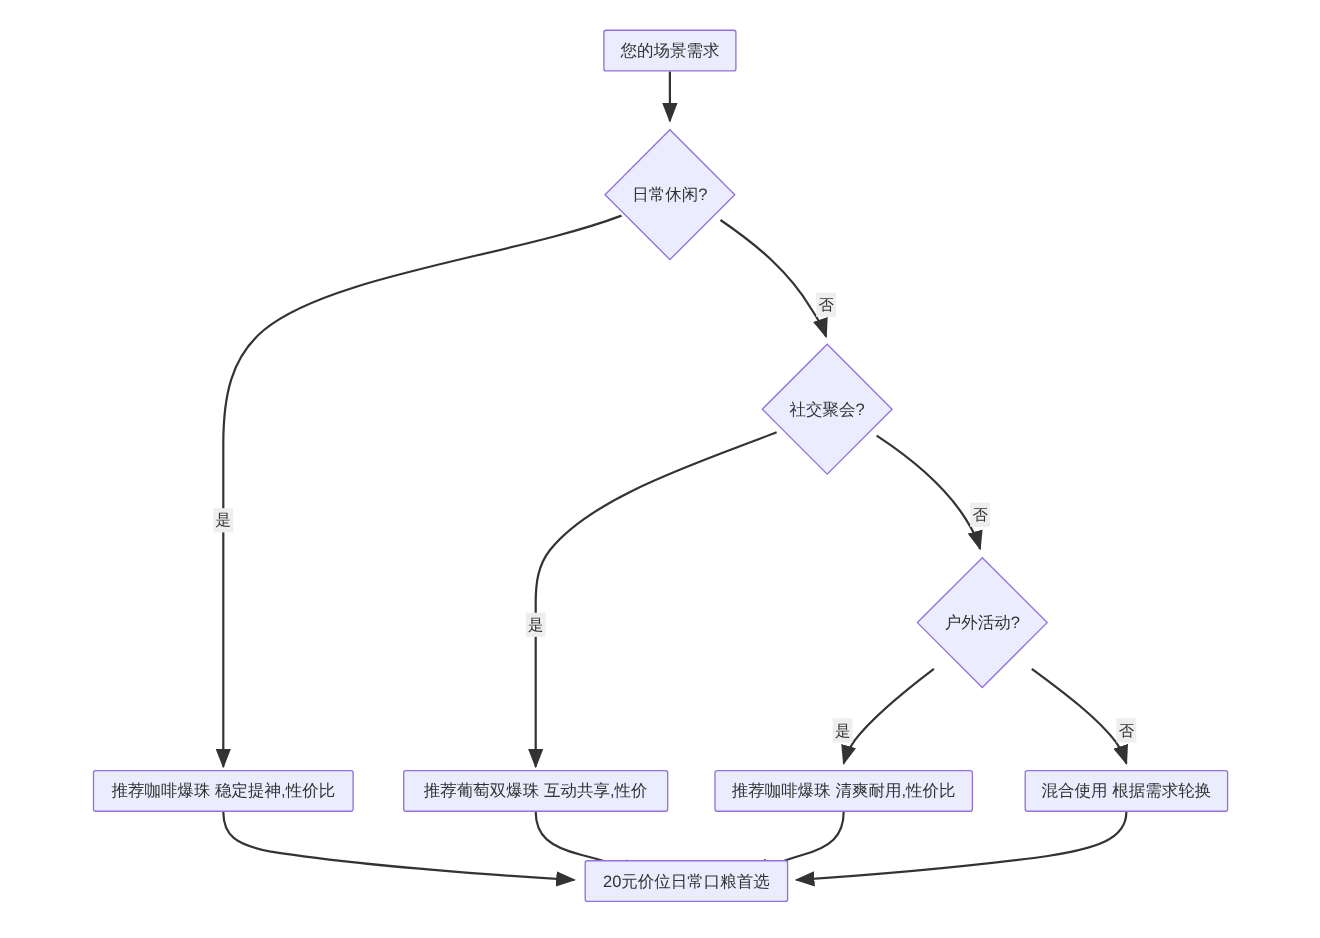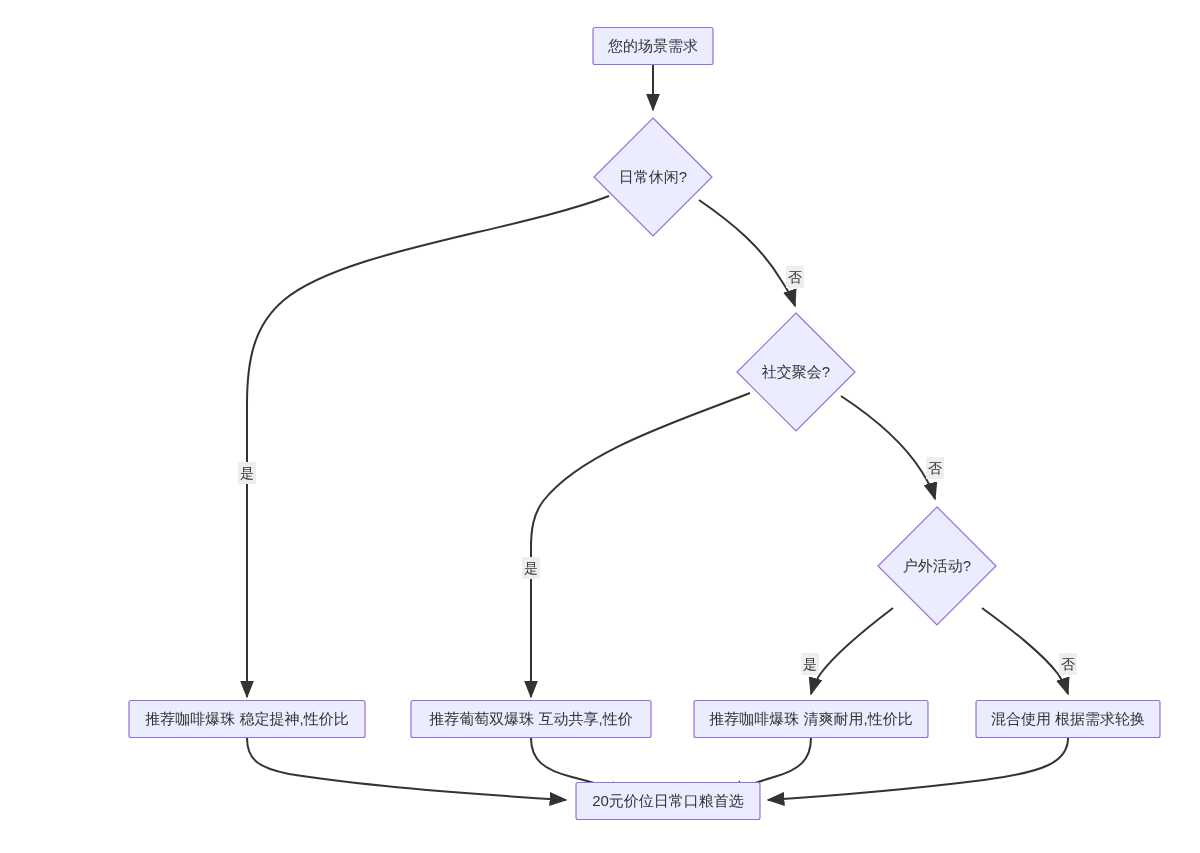--- a/index.html
+++ b/index.html
@@ -11,21 +11,20 @@
   body {
     width: 1200px;
     height: 853px;
     overflow: hidden;
     font-family: "Liberation Sans", "DejaVu Sans", sans-serif;
   }
   #flowchart-root {
     position: relative;
     width: 972px;
     height: 853px;
-    margin-left: 44px;
   }
   svg.flow-svg {
     display: block;
     width: 1200px;
     height: 853px;
   }
   .node-shape {
     fill: #ECECFF;
     stroke: #9370DB;
     stroke-width: 1.2px;

